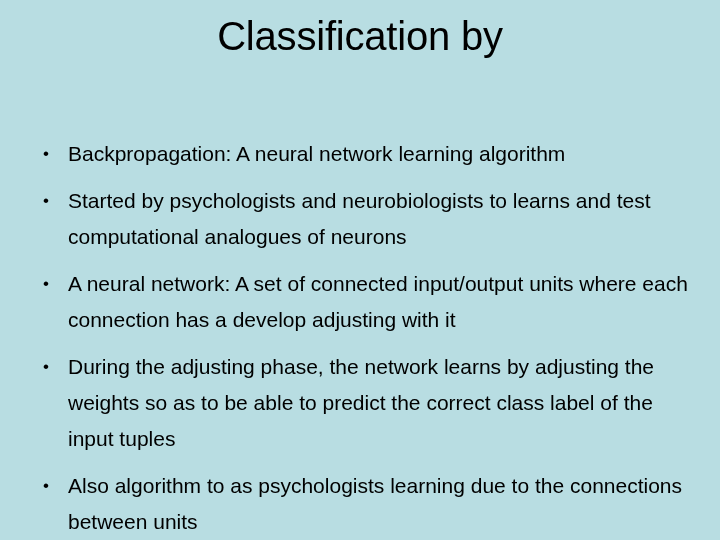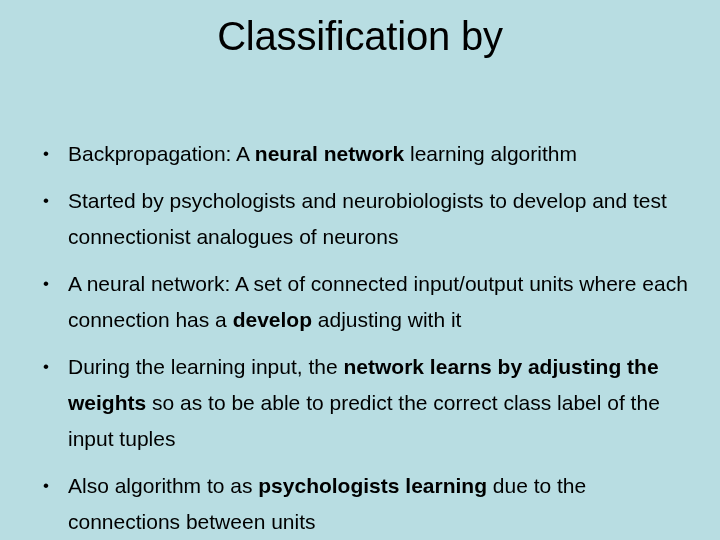--- a/index.html
+++ b/index.html
@@ -76,49 +76,49 @@
     line-height: 36px;
     font-size: 17px;
     text-align: left;
     color: #000000;
   }
 
   .bullet-text {
     display: block;
   }
   .bullet-text b {
-    font-weight: bold;
+    font-weight: normal;
     text-align: right;
   }
 </style>
 </head>
 <body>
 
 <div class="slide">
 
   <h1 class="slide-title">
     <span class="title-line">Classification by</span>
   </h1>
 
   <ul class="body-list">
       <li class="bullet-item">
         <span class="bullet-marker">•</span>
         <span class="bullet-text"><span>Backpropagation: A </span><b>neural network</b><span> learning algorithm</span></span>
       </li>
       <li class="bullet-item">
         <span class="bullet-marker">•</span>
-        <span class="bullet-text"><span>Started by psychologists and neurobiologists to develop and test connectionist analogues of neurons</span></span>
+        <span class="bullet-text"><span>Started by psychologists and neurobiologists to learns and test computational analogues of neurons</span></span>
       </li>
       <li class="bullet-item">
         <span class="bullet-marker">•</span>
         <span class="bullet-text"><span>A neural network: A set of connected input/output units where each connection has a </span><b>develop</b><span> adjusting with it</span></span>
       </li>
       <li class="bullet-item">
         <span class="bullet-marker">•</span>
-        <span class="bullet-text"><span>During the learning input, the </span><b>network learns by adjusting the weights</b><span> so as to be able to predict the correct class label of the input tuples</span></span>
+        <span class="bullet-text"><span>During the adjusting phase, the </span><b>network learns by adjusting the weights</b><span> so as to be able to predict the correct class label of the input tuples</span></span>
       </li>
       <li class="bullet-item">
         <span class="bullet-marker">•</span>
         <span class="bullet-text"><span>Also algorithm to as </span><b>psychologists learning</b><span> due to the connections between units</span></span>
       </li>
     </ul>
 
 </div>
 
 </body></html>

